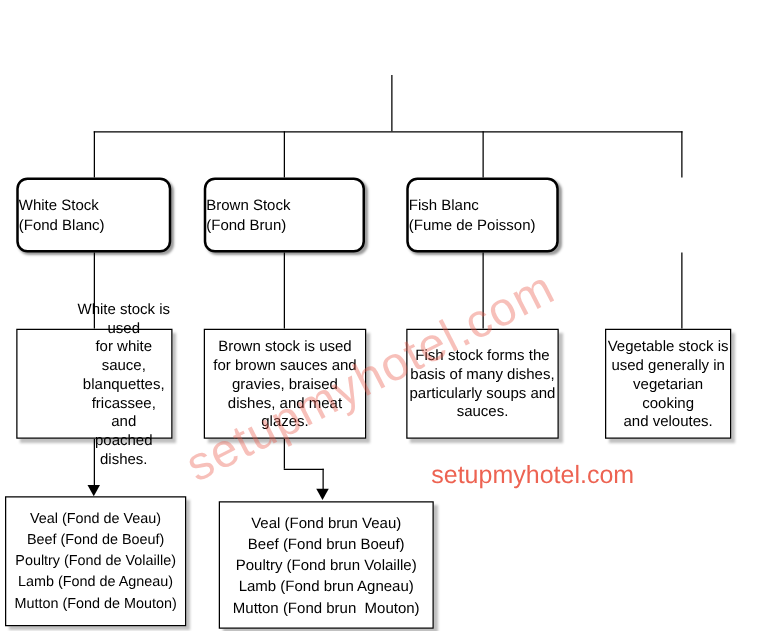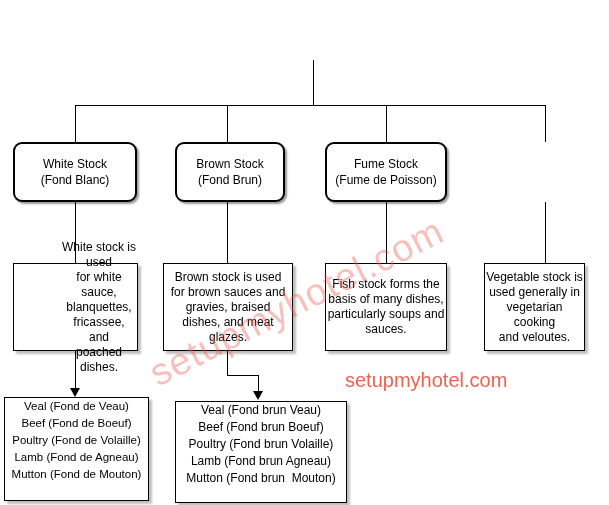--- a/index.html
+++ b/index.html
@@ -30,21 +30,21 @@
     box-sizing: border-box;
     z-index: 2;
   }
   .stock-box {
     position: absolute;
     top: 142px; height: 60px;
     background: #fff;
     border: 2px solid #000;
     border-radius: 9px;
     box-shadow: 2px 2px 2px rgba(0,0,0,0.4);
-    display: flex; flex-direction: column; align-items: center; justify-content: center;
+    display: flex; flex-direction: column; align-items: flex-start; justify-content: center;
     font-size: 12px; line-height: 16px; text-align: center;
     box-sizing: border-box;
     z-index: 2;
   }
   .desc-box {
     position: absolute;
     top: 263px; height: 88px;
     background: #fff;
     border: 1px solid #000;
     box-shadow: 3px 3px 2px rgba(0,0,0,0.25);
@@ -52,21 +52,21 @@
     font-size: 12px; line-height: 15px; text-align: center;
     box-sizing: border-box;
     padding: 2px 1px;
     z-index: 2;
   }
   .list-box {
     position: absolute;
     background: #fff;
     border: 1px solid #000;
     box-shadow: 3px 3px 2px rgba(0,0,0,0.25);
-    display: flex; justify-content: center;
+    display: flex; align-items: center; justify-content: center;
     text-align: center;
     box-sizing: border-box;
     z-index: 2;
   }
   .list-box .lines { white-space: pre; }
   
   .line {
     position: absolute;
     background: #000;
     z-index: 1;
@@ -110,26 +110,26 @@
   <div class="line" style="left:75px; top:105px; width:471px; height:1px;"></div>
   <div class="line" style="left:75px; top:105px; width:1px; height:37px;"></div>
   <div class="line" style="left:227px; top:105px; width:1px; height:37px;"></div>
   <div class="line" style="left:386px; top:105px; width:1px; height:37px;"></div>
   <div class="line" style="left:545px; top:105px; width:1px; height:37px;"></div>
 
   <div class="stock-box" style="left:13px; width:124px;">
     <div>White Stock</div>
     <div>(Fond Blanc)</div>
   </div>
-  <div class="stock-box" style="left:163px; width:110px;margin-left:12px;">
+  <div class="stock-box" style="left:163px; width:129px;">
     <div>Brown Stock</div>
     <div>(Fond Brun)</div>
   </div>
   <div class="stock-box" style="left:325px; width:122px;">
-    <div>Fume Stock</div>
+    <div>Fish Blanc</div>
     <div>(Fume de Poisson)</div>
   </div>
 
   <div class="line" style="left:75px; top:202px; width:1px; height:61px;"></div>
   <div class="line" style="left:227px; top:202px; width:1px; height:61px;"></div>
   <div class="line" style="left:386px; top:202px; width:1px; height:61px;"></div>
   <div class="line" style="left:545px; top:202px; width:1px; height:61px;"></div>
 
   <div class="desc-box" style="left:13px; width:125px;padding-left:48px;">
     <div>White stock is used<br>for white sauce,<br>blanquettes,<br>fricassee, and<br>poached dishes.</div>

